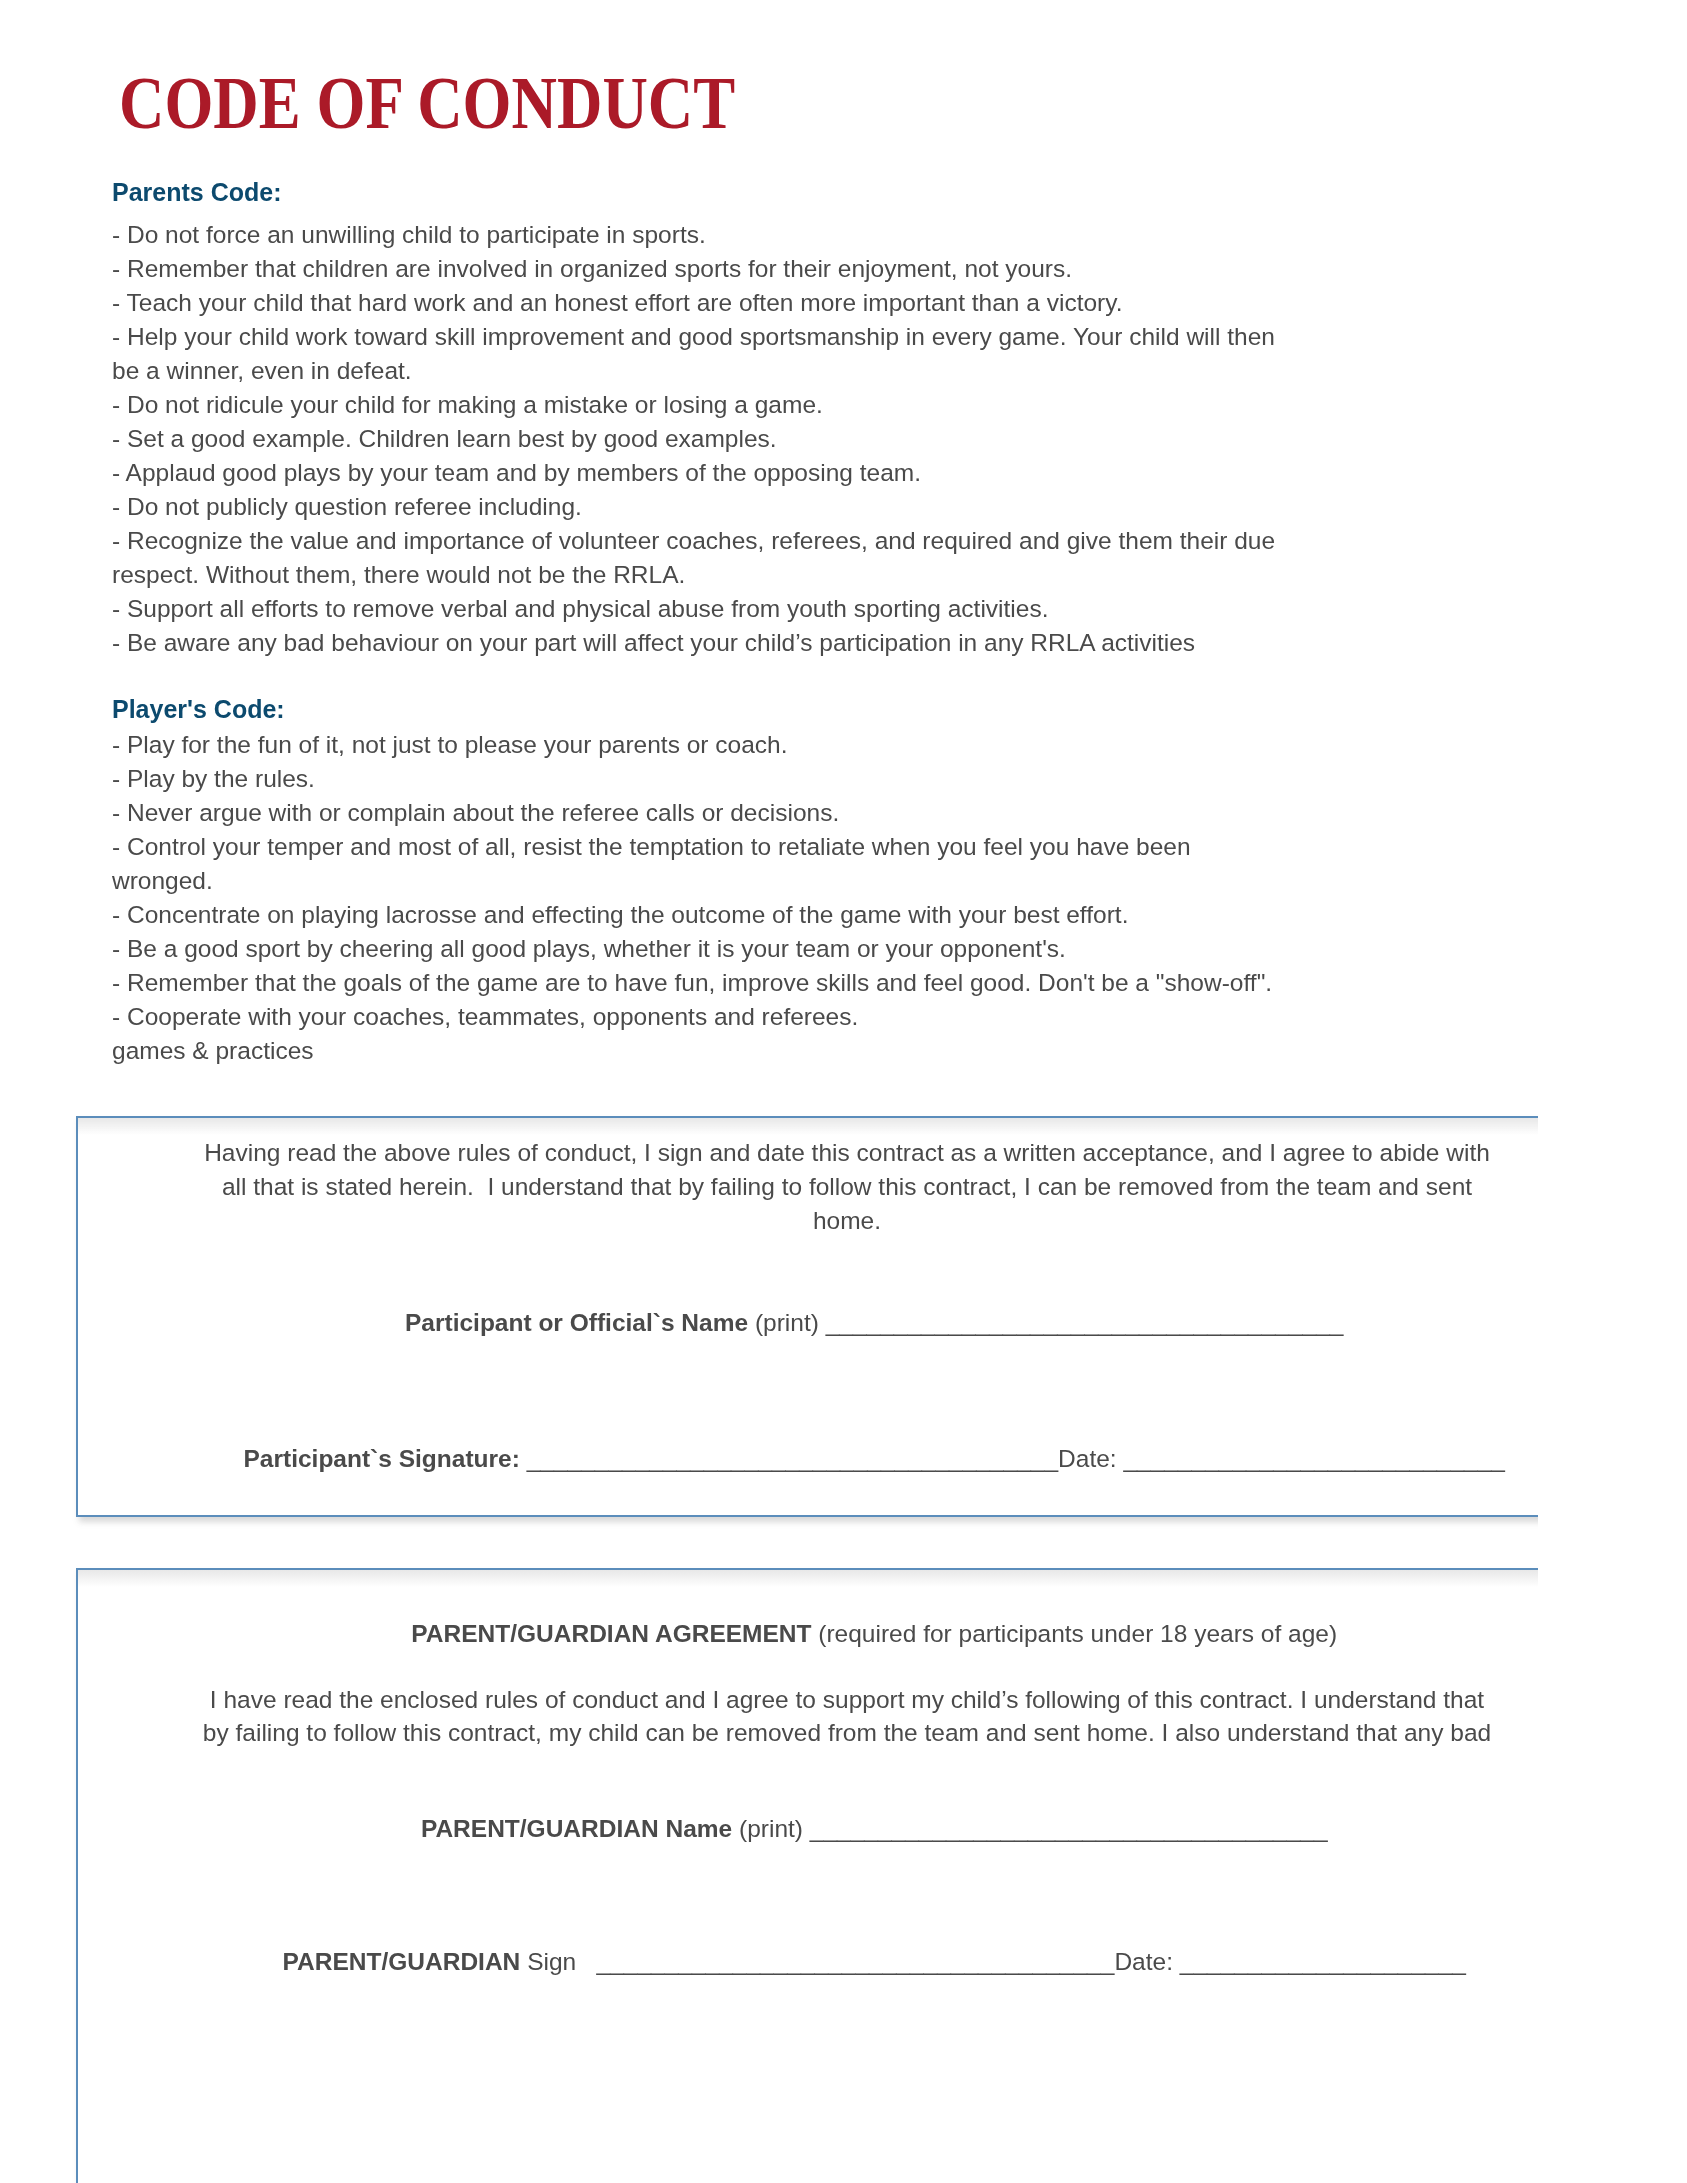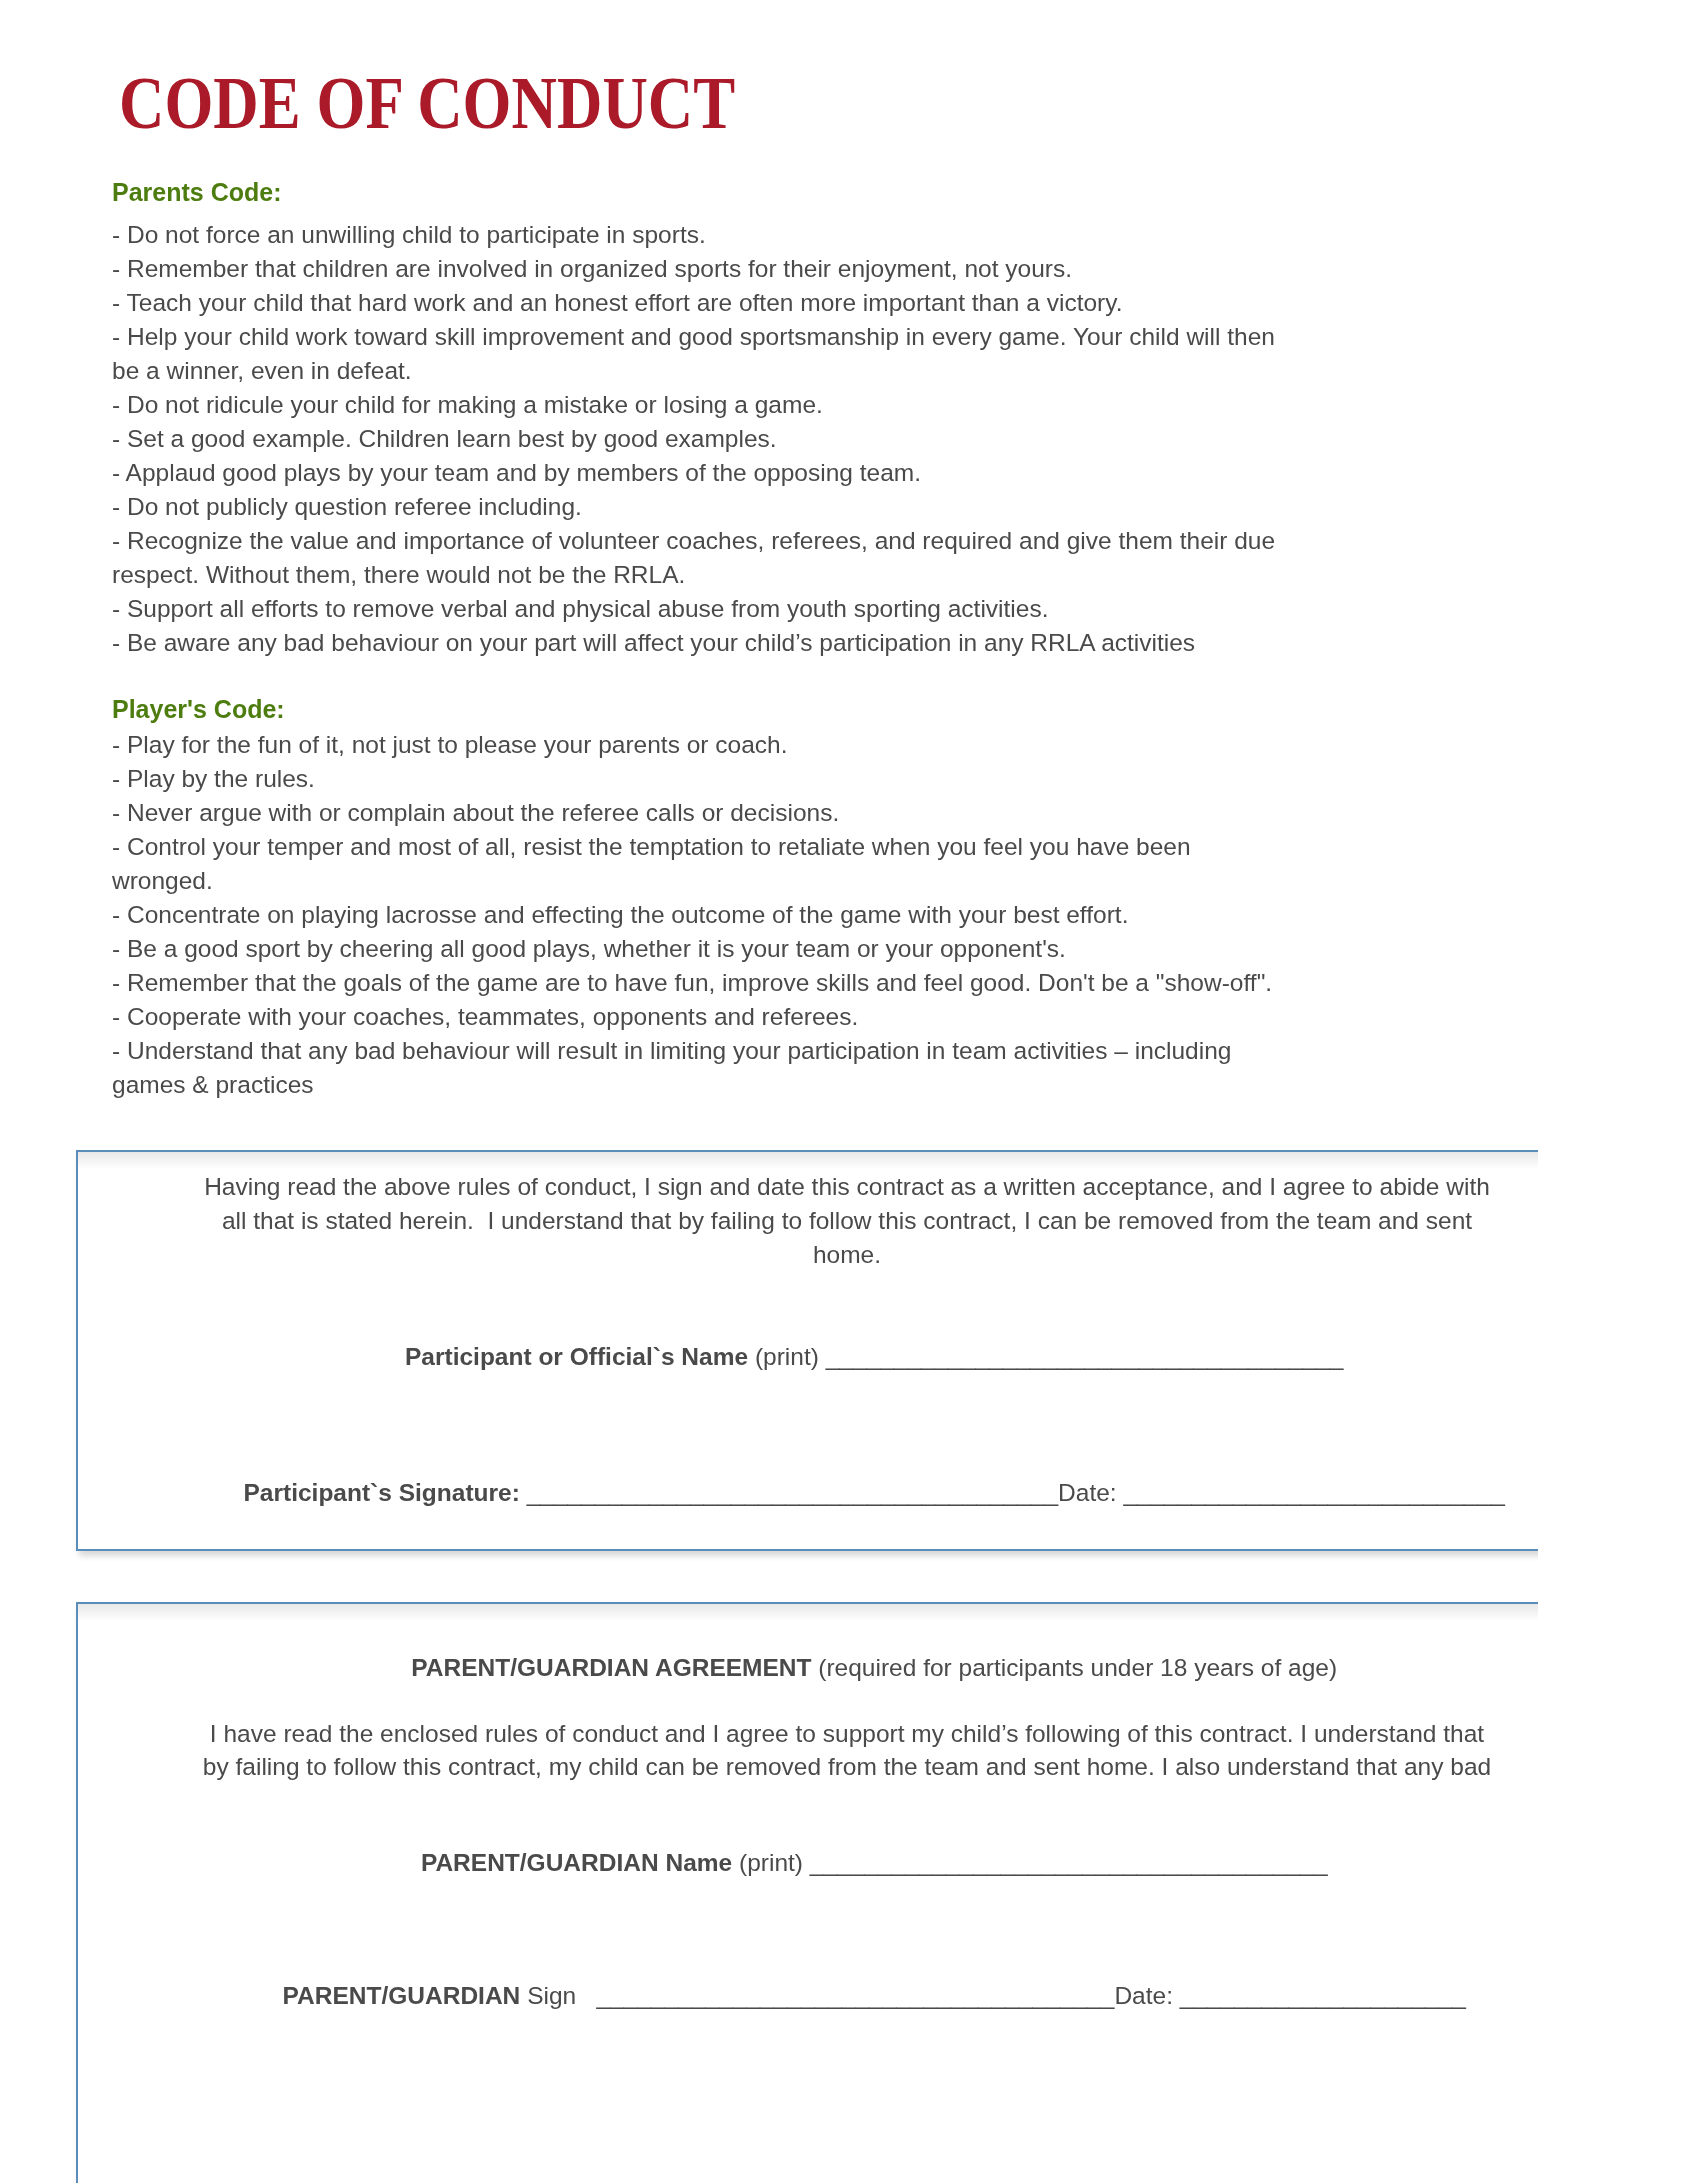--- a/index.html
+++ b/index.html
@@ -24,21 +24,21 @@
     color: #ab1a28;
     white-space: pre;
     transform: scaleX(0.85);
     transform-origin: 0 50%;
   }
   .sec-heading {
     margin: 0;
     font-weight: bold;
     font-size: 25px;
     line-height: 34px;
-    color: #4d7c0f;
+    color: #0c4a6e;
     white-space: pre;
   }
   .parents-heading { margin-top: 35px; margin-bottom: 9.3px; }
   .players-heading { margin-top: 32px; margin-bottom: 1.3px; }
   .rule-list { margin: 0; }
   .line {
     font-size: 24.5px;
     line-height: 34px;
     color: #4a4a4a;
     white-space: pre;
@@ -116,21 +116,20 @@
     <div class="rule-list">
         <div class="line">- Play for the fun of it, not just to please your parents or coach.</div>
         <div class="line">- Play by the rules.</div>
         <div class="line">- Never argue with or complain about the referee calls or decisions.</div>
         <div class="line">- Control your temper and most of all, resist the temptation to retaliate when you feel you have been</div>
         <div class="line">wronged.</div>
         <div class="line">- Concentrate on playing lacrosse and effecting the outcome of the game with your best effort.</div>
         <div class="line">- Be a good sport by cheering all good plays, whether it is your team or your opponent's.</div>
         <div class="line">- Remember that the goals of the game are to have fun, improve skills and feel good. Don't be a "show-off".</div>
         <div class="line">- Cooperate with your coaches, teammates, opponents and referees.</div>
-        <div class="line">- Understand that any bad behaviour will result in limiting your participation in team activities – including</div>
         <div class="line">games &amp; practices</div>
       </div>
 
     <div class="agreement-box participant-box">
       <div>
           <div class="line">Having read the above rules of conduct, I sign and date this contract as a written acceptance, and I agree to abide with</div>
           <div class="line">all that is stated herein.  I understand that by failing to follow this contract, I can be removed from the team and sent</div>
           <div class="line">home.</div>
         </div>
 

